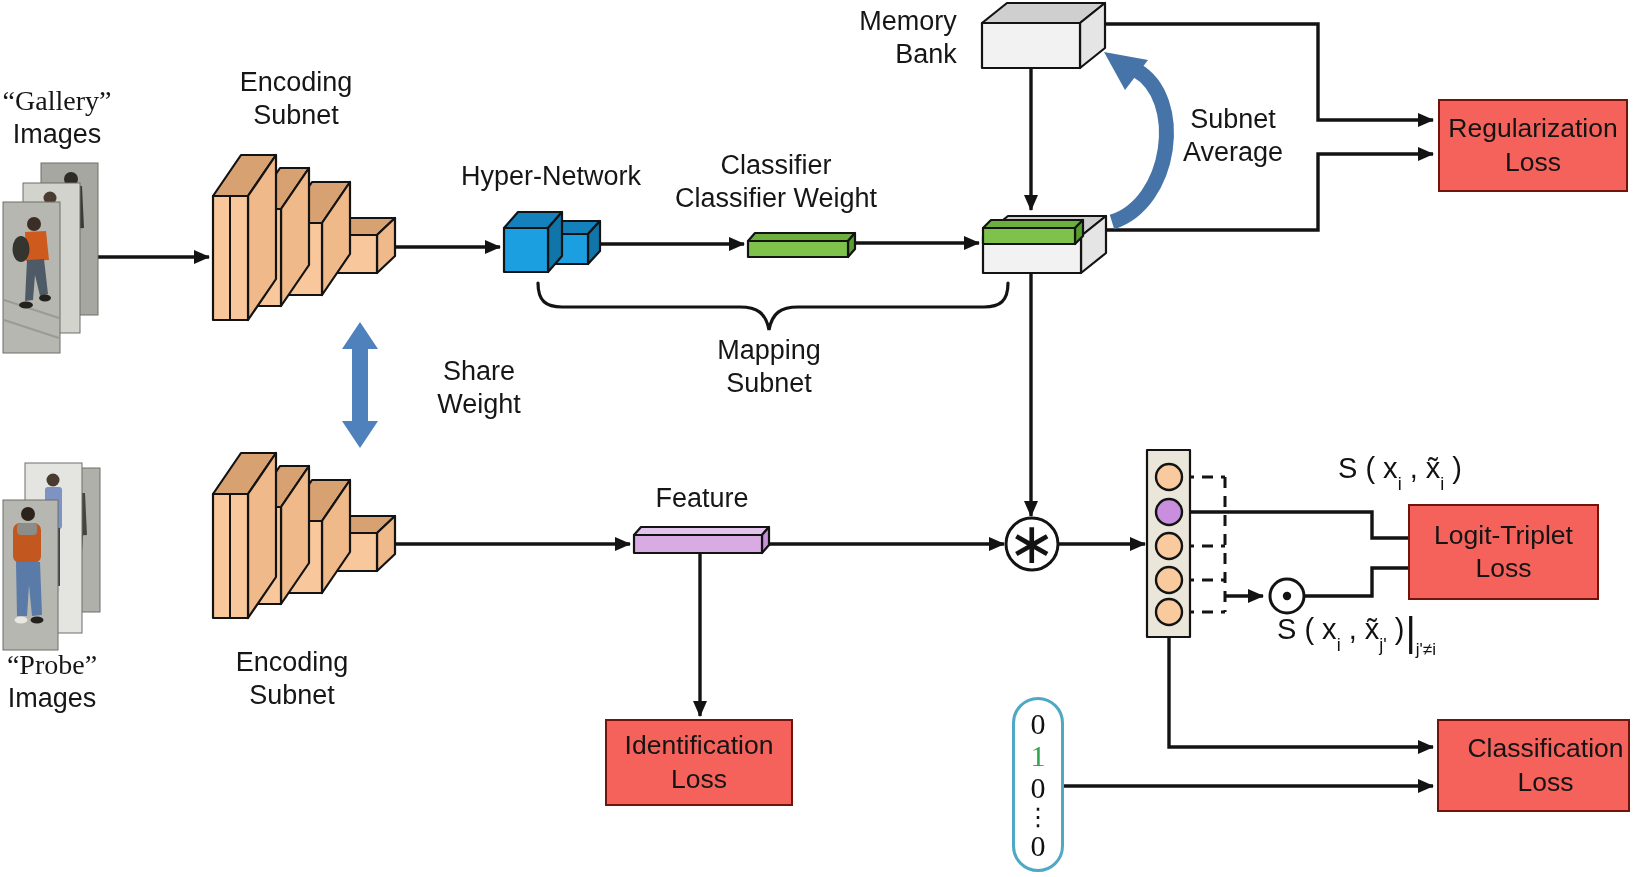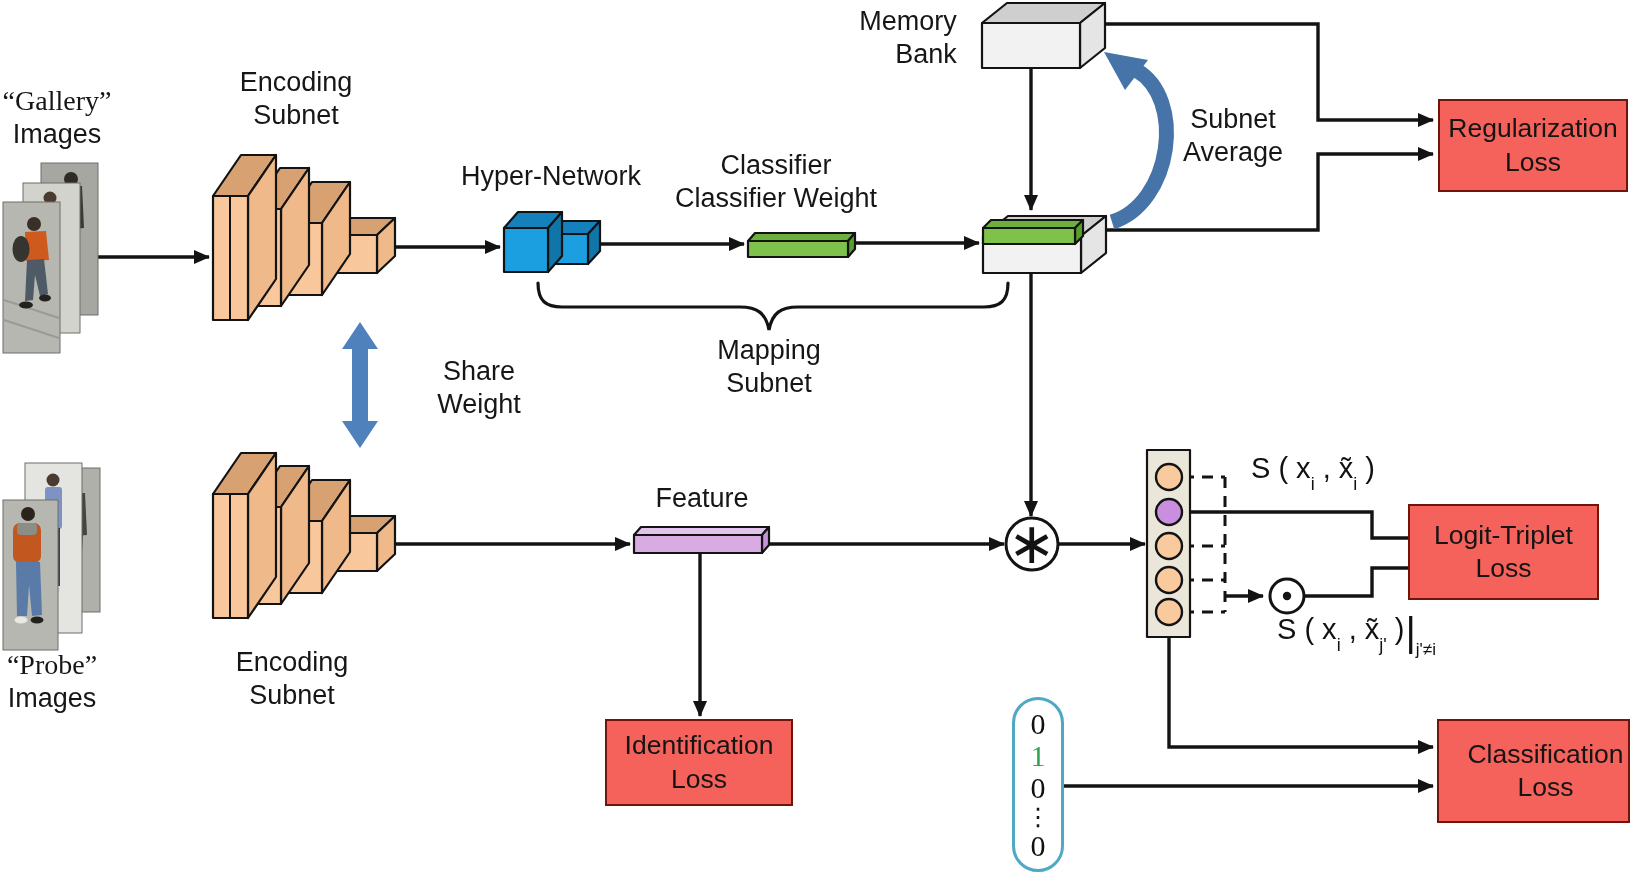--- a/index.html
+++ b/index.html
@@ -236,21 +236,21 @@
 </div>
 <div class="lbl" style="left:52px;top:648px;">
   <div class="serif">“Probe”</div>
   <div>Images</div>
 </div>
 <div class="lbl" style="left:292px;top:646px;">
   <div>Encoding</div>
   <div>Subnet</div>
 </div>
 
-<div class="fml" style="left:1251px;top:452px;text-align:center;">
+<div class="fml" style="left:1338px;top:452px;text-align:center;">
   <span>S ( x</span><sub>i</sub><span> , x̃</span><sub>i</sub><span> )</span>
 </div>
 <div class="fml" style="left:1277px;top:610px;">
   <span>S ( x</span><sub>i</sub><span> , x̃</span><sub>j'</sub><span> )</span><span class="bar">|</span><span class="cond">j'≠i</span>
 </div>
 
 <div class="capsule">
   <div>0</div>
   <div class="hl1">1</div>
   <div>0</div>
@@ -263,18 +263,18 @@
   <div>Loss</div>
 </div>
 <div class="loss" style="left:1408px;top:504px;width:191px;height:96px;">
   <div>Logit-Triplet</div>
   <div>Loss</div>
 </div>
 <div class="loss" style="left:605px;top:719px;width:188px;height:87px;">
   <div>Identification</div>
   <div>Loss</div>
 </div>
-<div class="loss" style="left:1437px;top:719px;width:193px;height:104px;padding-left:24px;">
+<div class="loss" style="left:1437px;top:719px;width:193px;height:93px;padding-left:24px;">
   <div>Classification</div>
   <div>Loss</div>
 </div>
 
 </div>
 
 </body></html>

